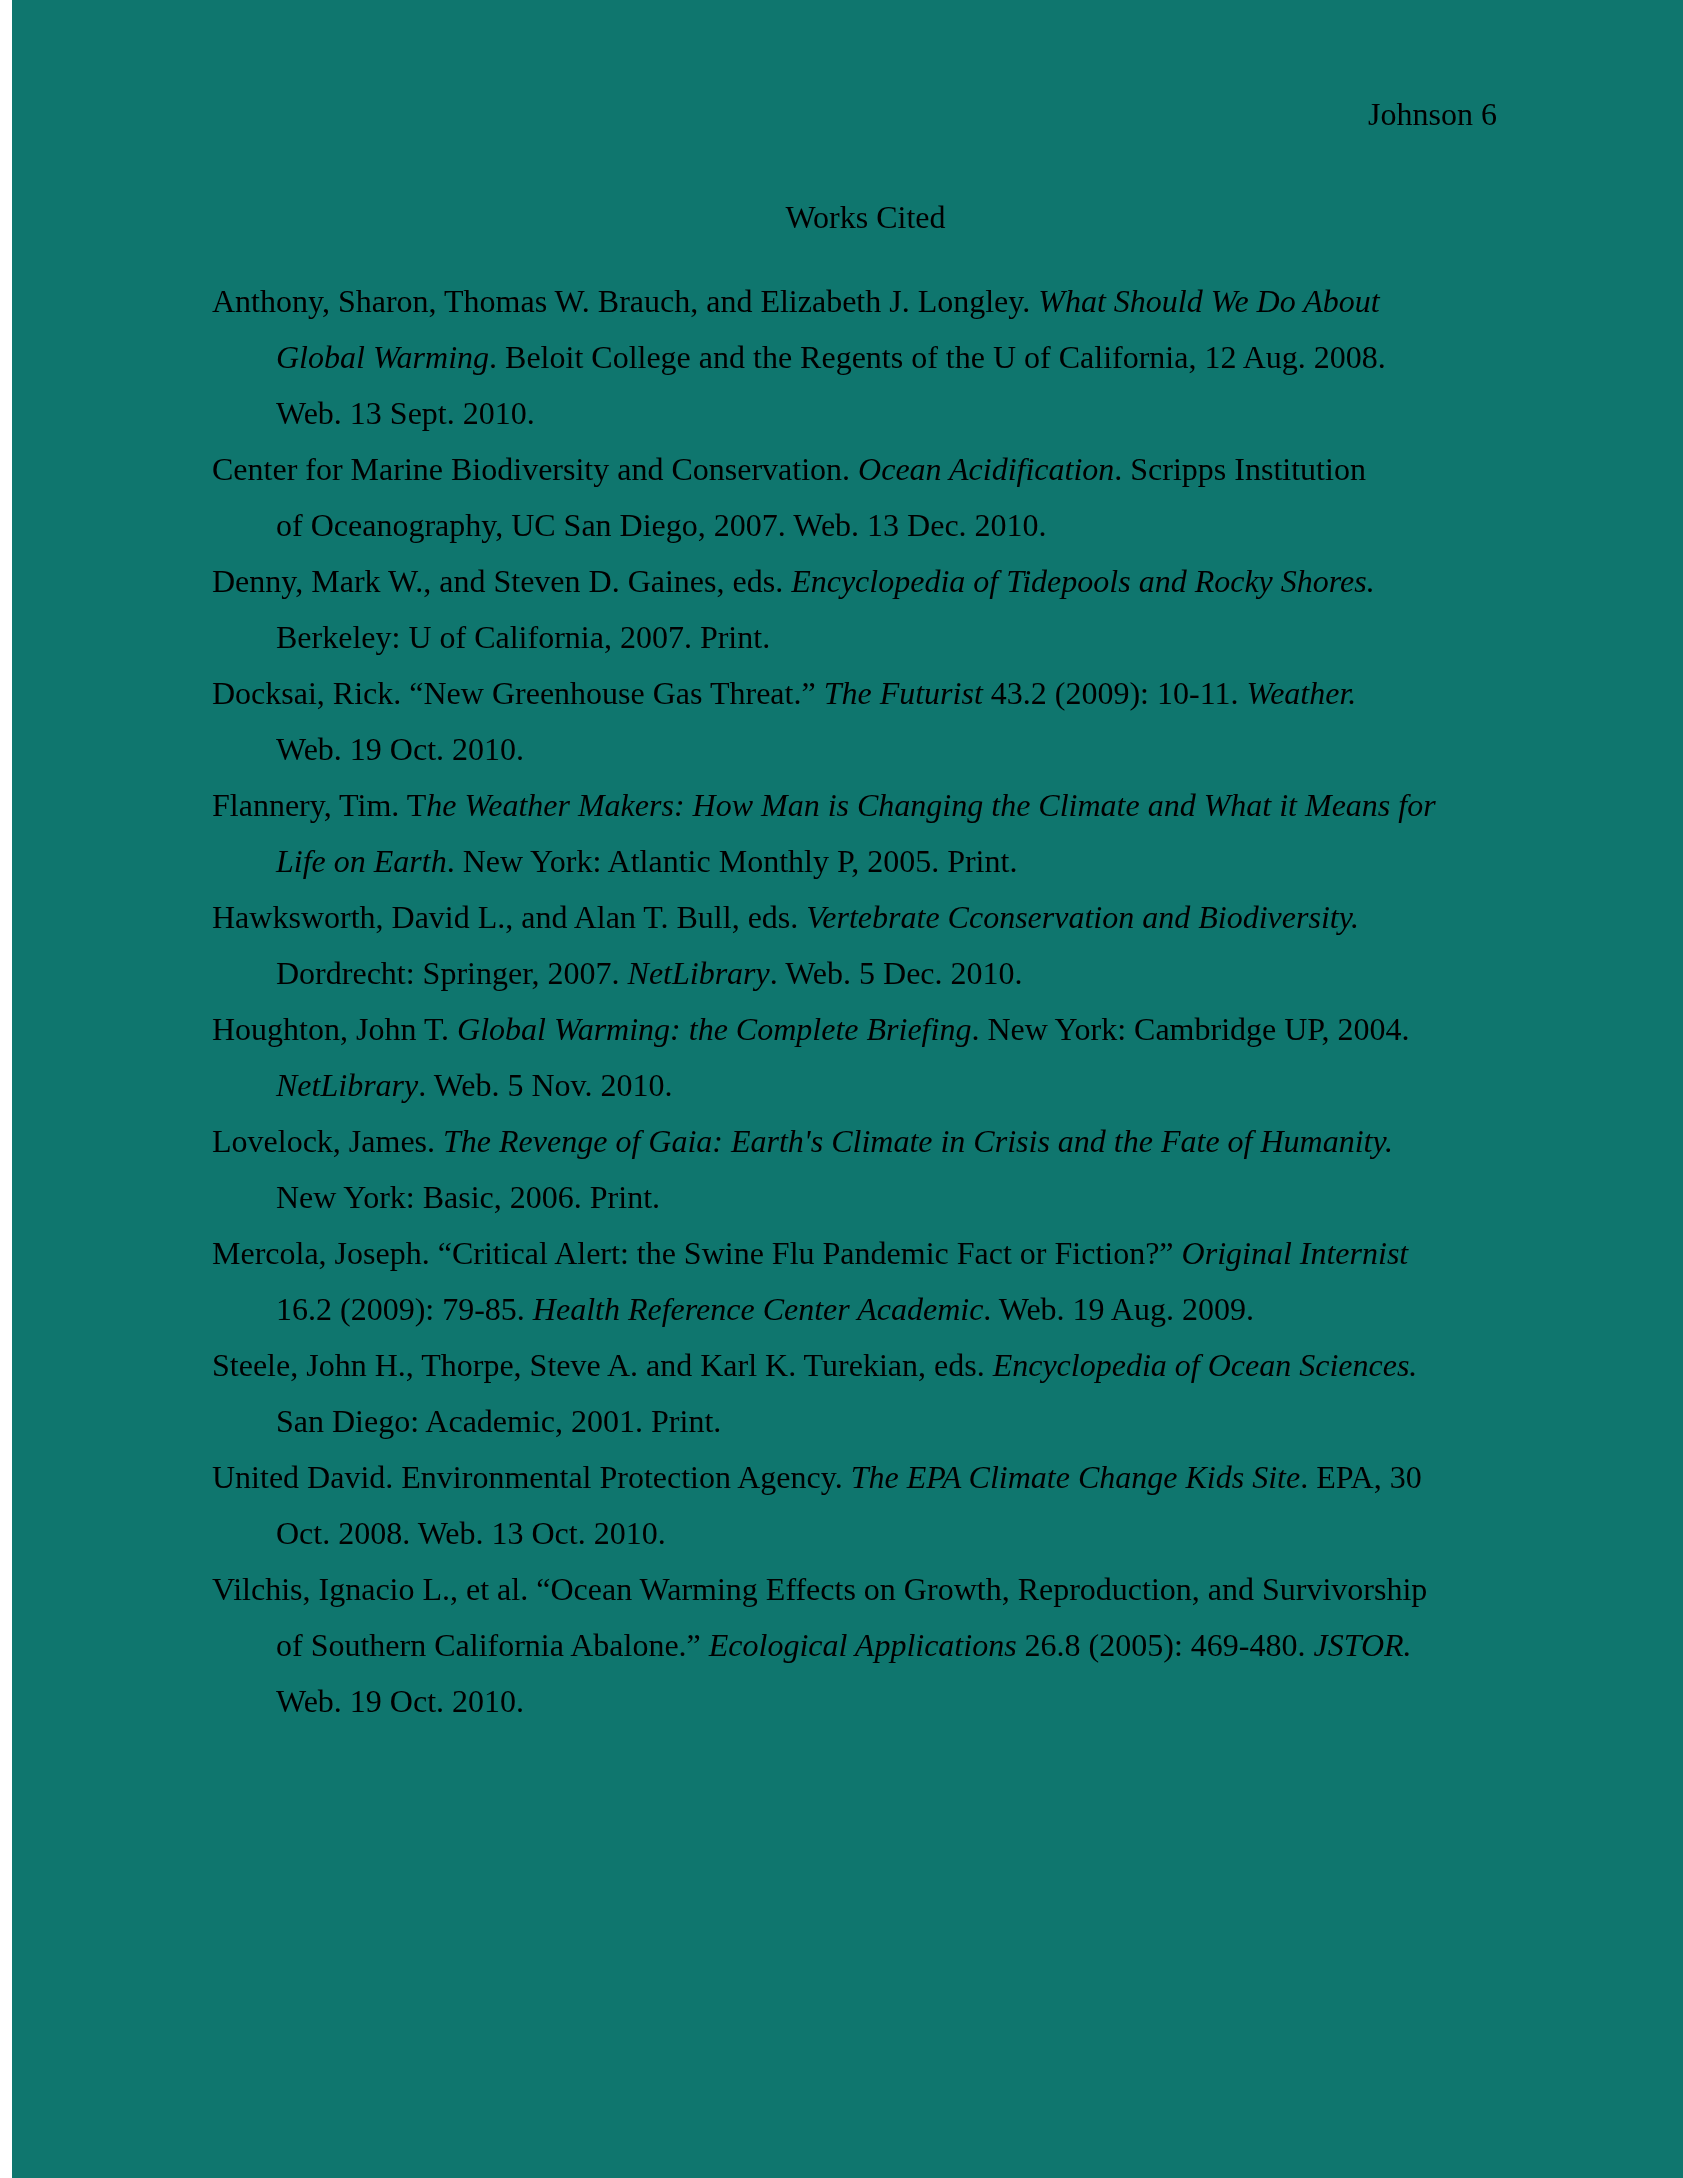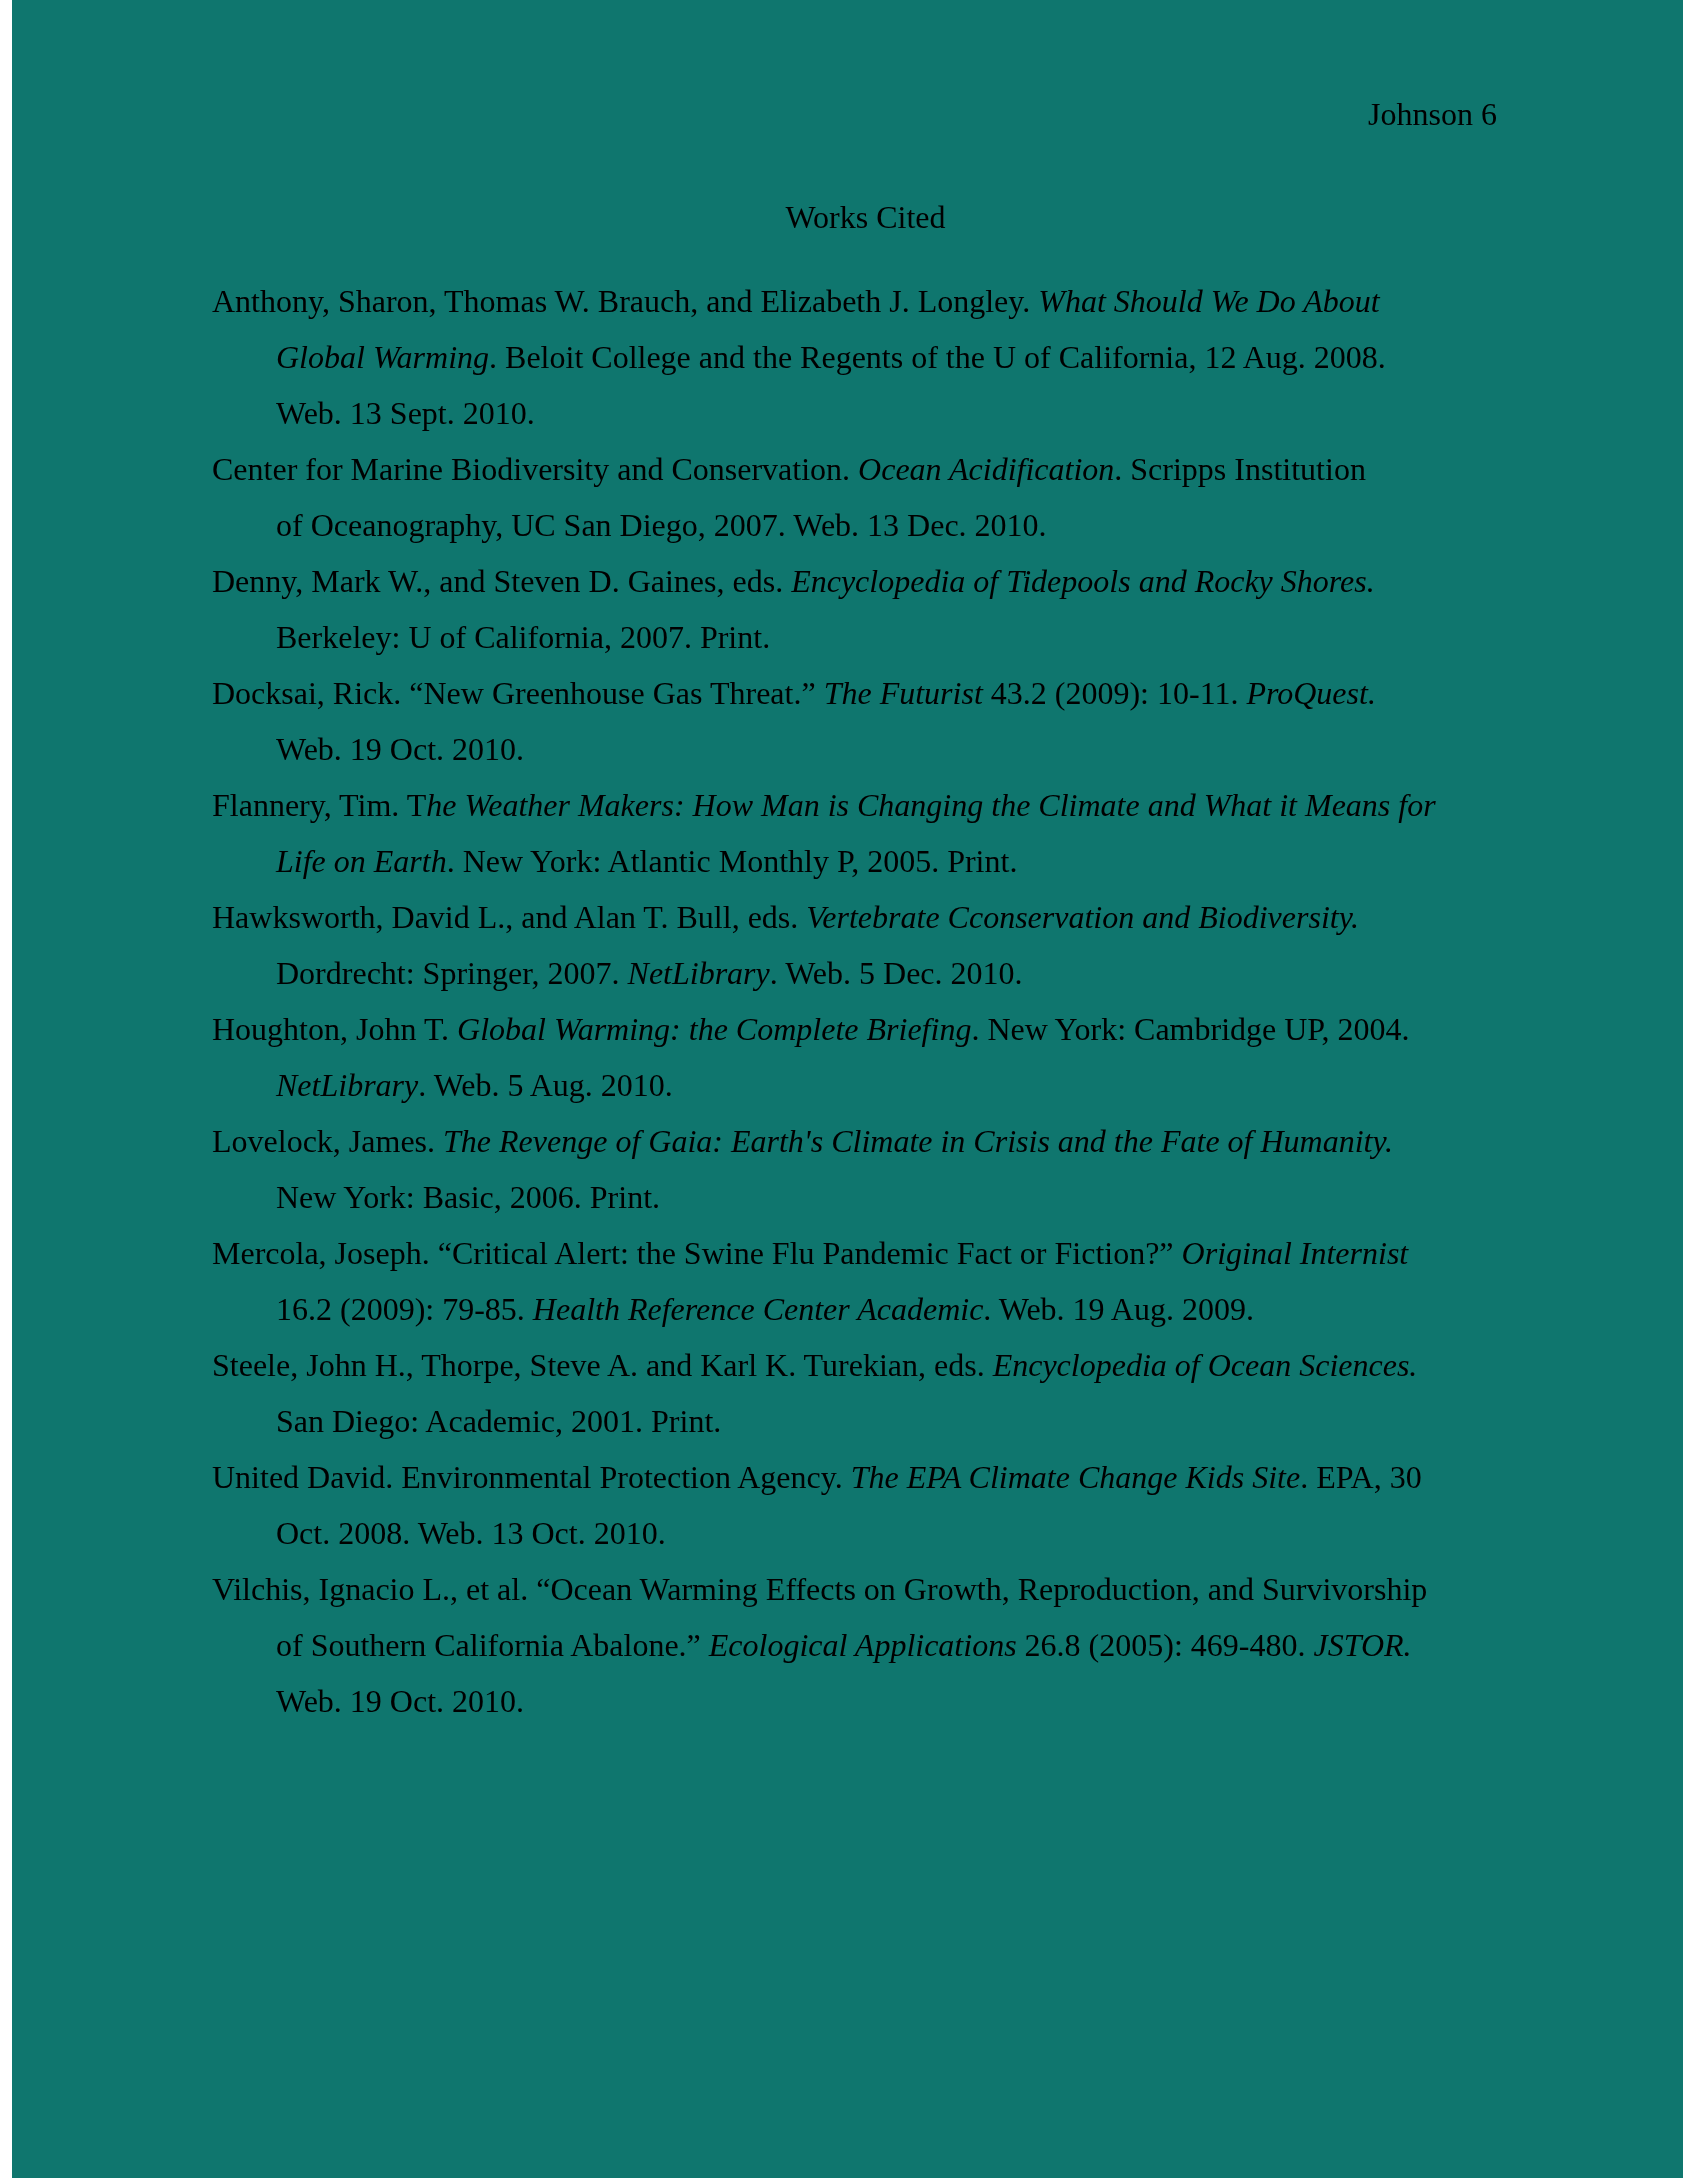--- a/index.html
+++ b/index.html
@@ -69,34 +69,34 @@
       </div>
       <div class="entry">
         <div class="line"><span class="seg">Center for Marine Biodiversity and Conservation. </span><span class="seg italic">Ocean Acidification</span><span class="seg">. Scripps Institution</span></div>
         <div class="line indent"><span class="seg">of Oceanography, UC San Diego, 2007. Web. 13 Dec. 2010.</span></div>
       </div>
       <div class="entry">
         <div class="line"><span class="seg">Denny, Mark W., and Steven D. Gaines, eds. </span><span class="seg italic">Encyclopedia of Tidepools and Rocky Shores.</span></div>
         <div class="line indent"><span class="seg">Berkeley: U of California, 2007. Print.</span></div>
       </div>
       <div class="entry">
-        <div class="line"><span class="seg">Docksai, Rick. “New Greenhouse Gas Threat.” </span><span class="seg italic">The Futurist</span><span class="seg"> 43.2 (2009): 10-11. </span><span class="seg italic">ProQuest.</span></div>
+        <div class="line"><span class="seg">Docksai, Rick. “New Greenhouse Gas Threat.” </span><span class="seg italic">The Futurist</span><span class="seg"> 43.2 (2009): 10-11. </span><span class="seg italic">Weather.</span></div>
         <div class="line indent"><span class="seg">Web. 19 Oct. 2010.</span></div>
       </div>
       <div class="entry">
         <div class="line"><span class="seg">Flannery, Tim. T</span><span class="seg italic">he Weather Makers: How Man is Changing the Climate and What it Means for</span></div>
         <div class="line indent"><span class="seg italic">Life on Earth</span><span class="seg">. New York: Atlantic Monthly P, 2005. Print.</span></div>
       </div>
       <div class="entry">
         <div class="line"><span class="seg">Hawksworth, David L., and Alan T. Bull, eds. </span><span class="seg italic">Vertebrate Cconservation and Biodiversity.</span></div>
         <div class="line indent"><span class="seg">Dordrecht: Springer, 2007. </span><span class="seg italic">NetLibrary</span><span class="seg">. Web. 5 Dec. 2010.</span></div>
       </div>
       <div class="entry">
         <div class="line"><span class="seg">Houghton, John T. </span><span class="seg italic">Global Warming: the Complete Briefing</span><span class="seg">. New York: Cambridge UP, 2004.</span></div>
-        <div class="line indent"><span class="seg italic">NetLibrary</span><span class="seg">. Web. 5 Aug. 2010.</span></div>
+        <div class="line indent"><span class="seg italic">NetLibrary</span><span class="seg">. Web. 5 Nov. 2010.</span></div>
       </div>
       <div class="entry">
         <div class="line"><span class="seg">Lovelock, James. </span><span class="seg italic">The Revenge of Gaia: Earth's Climate in Crisis and the Fate of Humanity.</span></div>
         <div class="line indent"><span class="seg">New York: Basic, 2006. Print.</span></div>
       </div>
       <div class="entry">
         <div class="line"><span class="seg">Mercola, Joseph. “Critical Alert: the Swine Flu Pandemic Fact or Fiction?” </span><span class="seg italic">Original Internist</span></div>
         <div class="line indent"><span class="seg">16.2 (2009): 79-85. </span><span class="seg italic">Health Reference Center Academic</span><span class="seg">. Web. 19 Aug. 2009.</span></div>
       </div>
       <div class="entry">

